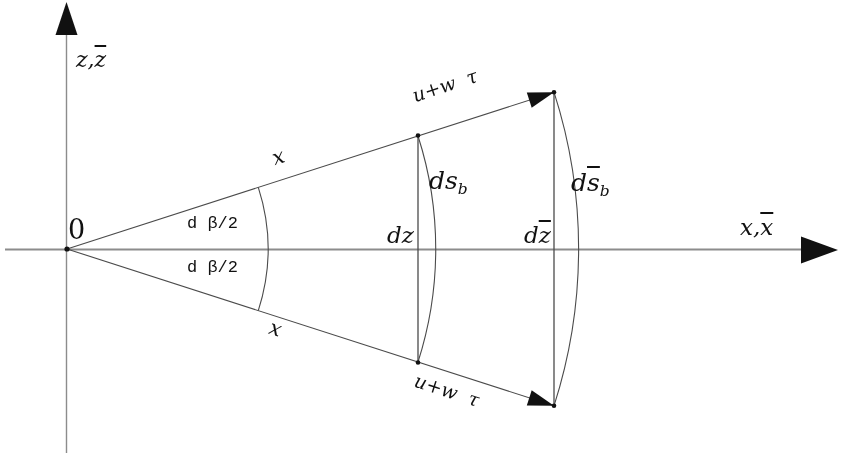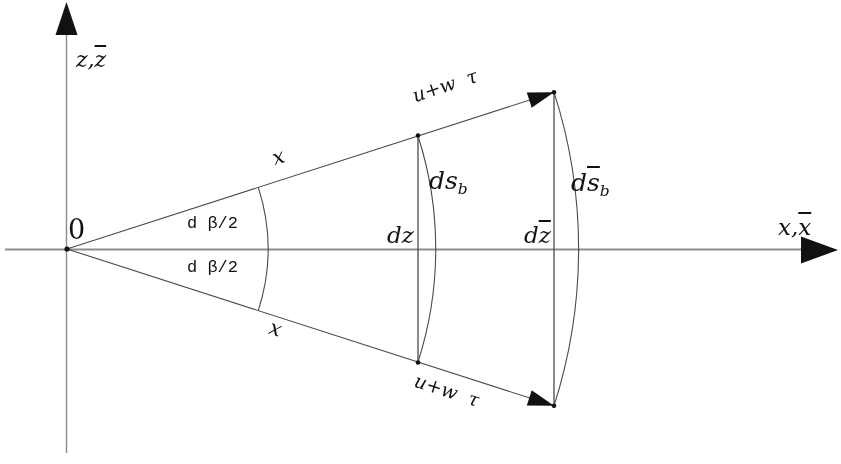--- a/index.html
+++ b/index.html
@@ -14,21 +14,21 @@
   .stage svg{position:absolute;left:0;top:0;}
   .lbl{position:absolute;white-space:pre;line-height:1;}
   .it{font-style:italic;}
   .bar{text-decoration:overline;text-decoration-thickness:1.5px;}
   .sans{font-family:Liberation Mono, monospace;}
   .sub{font-size:0.62em;vertical-align:-0.35em;font-style:italic;}
   .rot-up{transform:rotate(-18deg);transform-origin:left bottom;}
   .rot-dn{transform:rotate(18deg);transform-origin:left top;}
   .f-zaxis{left:76px;top:49px;font-size:22px;}
   .f-origin{left:68px;top:216px;font-size:27px;}
-  .f-xaxis{left:740px;top:216px;font-size:23px;margin-left:38px;}
+  .f-xaxis{left:740px;top:216px;font-size:23px;}
   .f-angu{left:187px;top:215px;font-size:17px;}
   .f-angl{left:187px;top:259px;font-size:17px;}
   .f-rayu{left:276px;top:148px;font-size:21px;}
   .f-rayl{left:273px;top:317px;font-size:21px;}
   .f-dispu{left:416px;top:86px;font-size:19px;}
   .f-displ{left:418px;top:371px;font-size:19px;}
   .f-ds{left:429px;top:168px;font-size:25px;}
   .f-dsbar{left:571px;top:170px;font-size:25px;}
   .f-dz{left:387px;top:224px;font-size:23px;}
   .f-dzbar{left:524px;top:224px;font-size:23px;}

